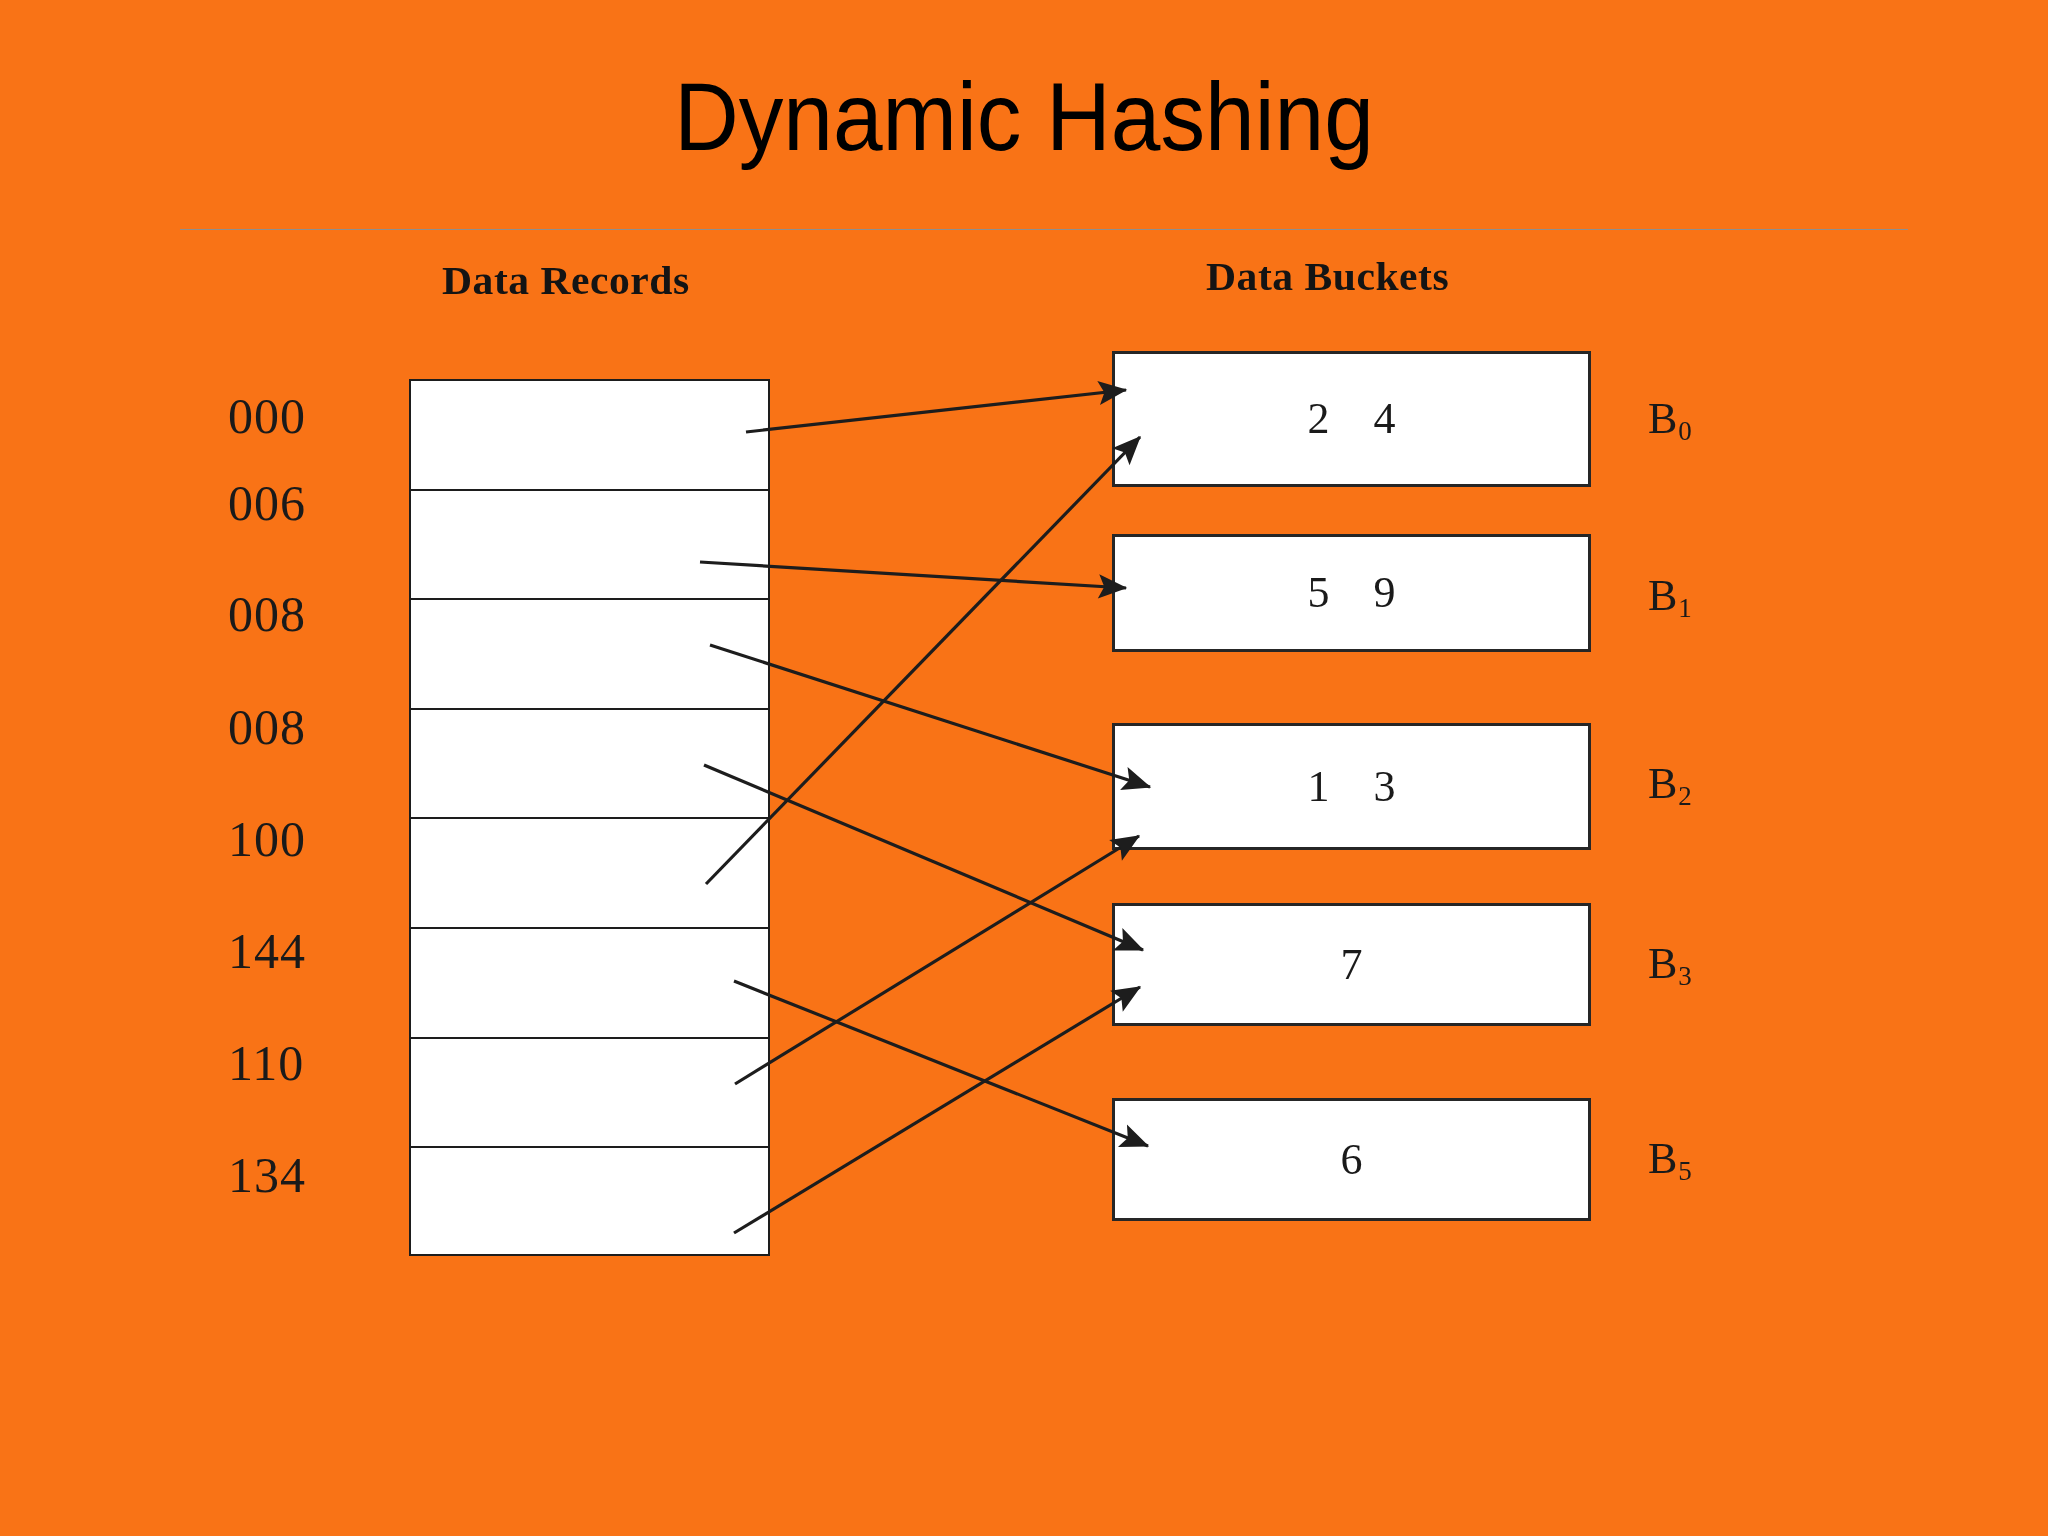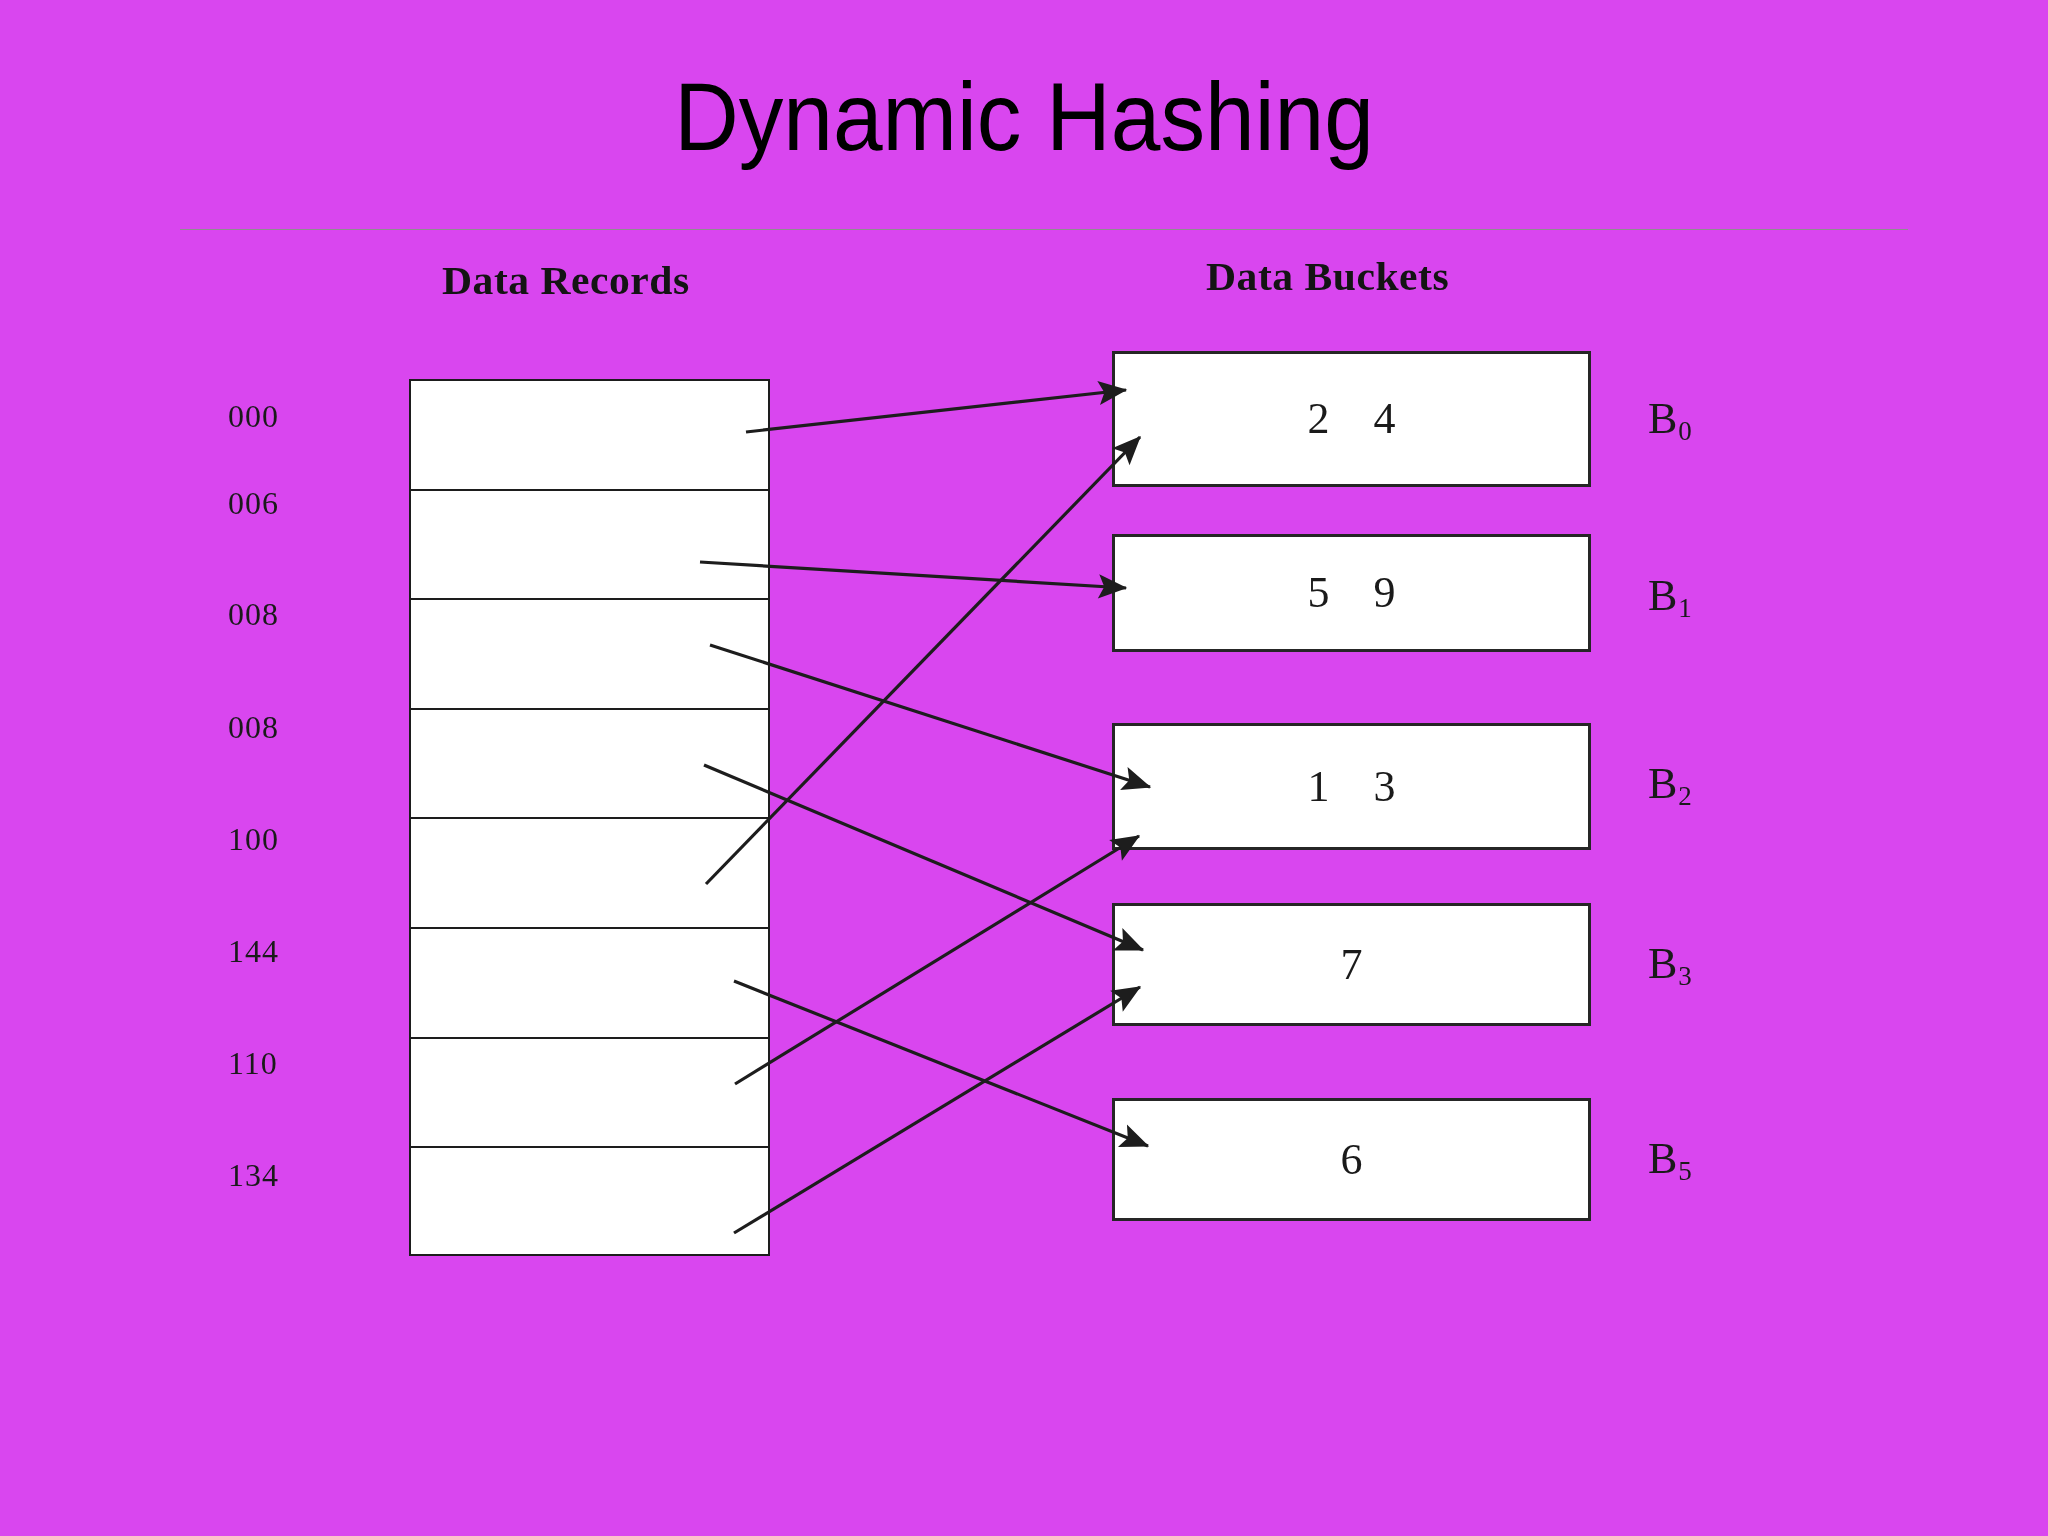--- a/index.html
+++ b/index.html
@@ -4,21 +4,21 @@
 <style>
   html, body {
     margin: 0;
     padding: 0;
     background: #ffffff;
   }
   #slide {
     position: relative;
     width: 2048px;
     height: 1536px;
-    background: #d946ef;
+    background: #f97316;
     overflow: hidden;
     font-family: "Liberation Sans", sans-serif;
   }
 
   
   #slide-title {
     position: absolute;
     left: 0;
     top: 62px;
     width: 2048px;
@@ -77,21 +77,21 @@
   .dir-row.last { border-bottom: none; }
 
   
   .dir-label {
     position: absolute;
     left: 228px;
     width: 150px;
     text-align: left;
     font-family: "Liberation Serif", serif;
     font-weight: normal;
-    font-size: 32px;
+    font-size: 50px;
     line-height: 50px;
     color: #1a1a1a;
     white-space: nowrap;
     letter-spacing: 1px;
   }
 
   
   .bucket-box {
     position: absolute;
     left: 1112px;

